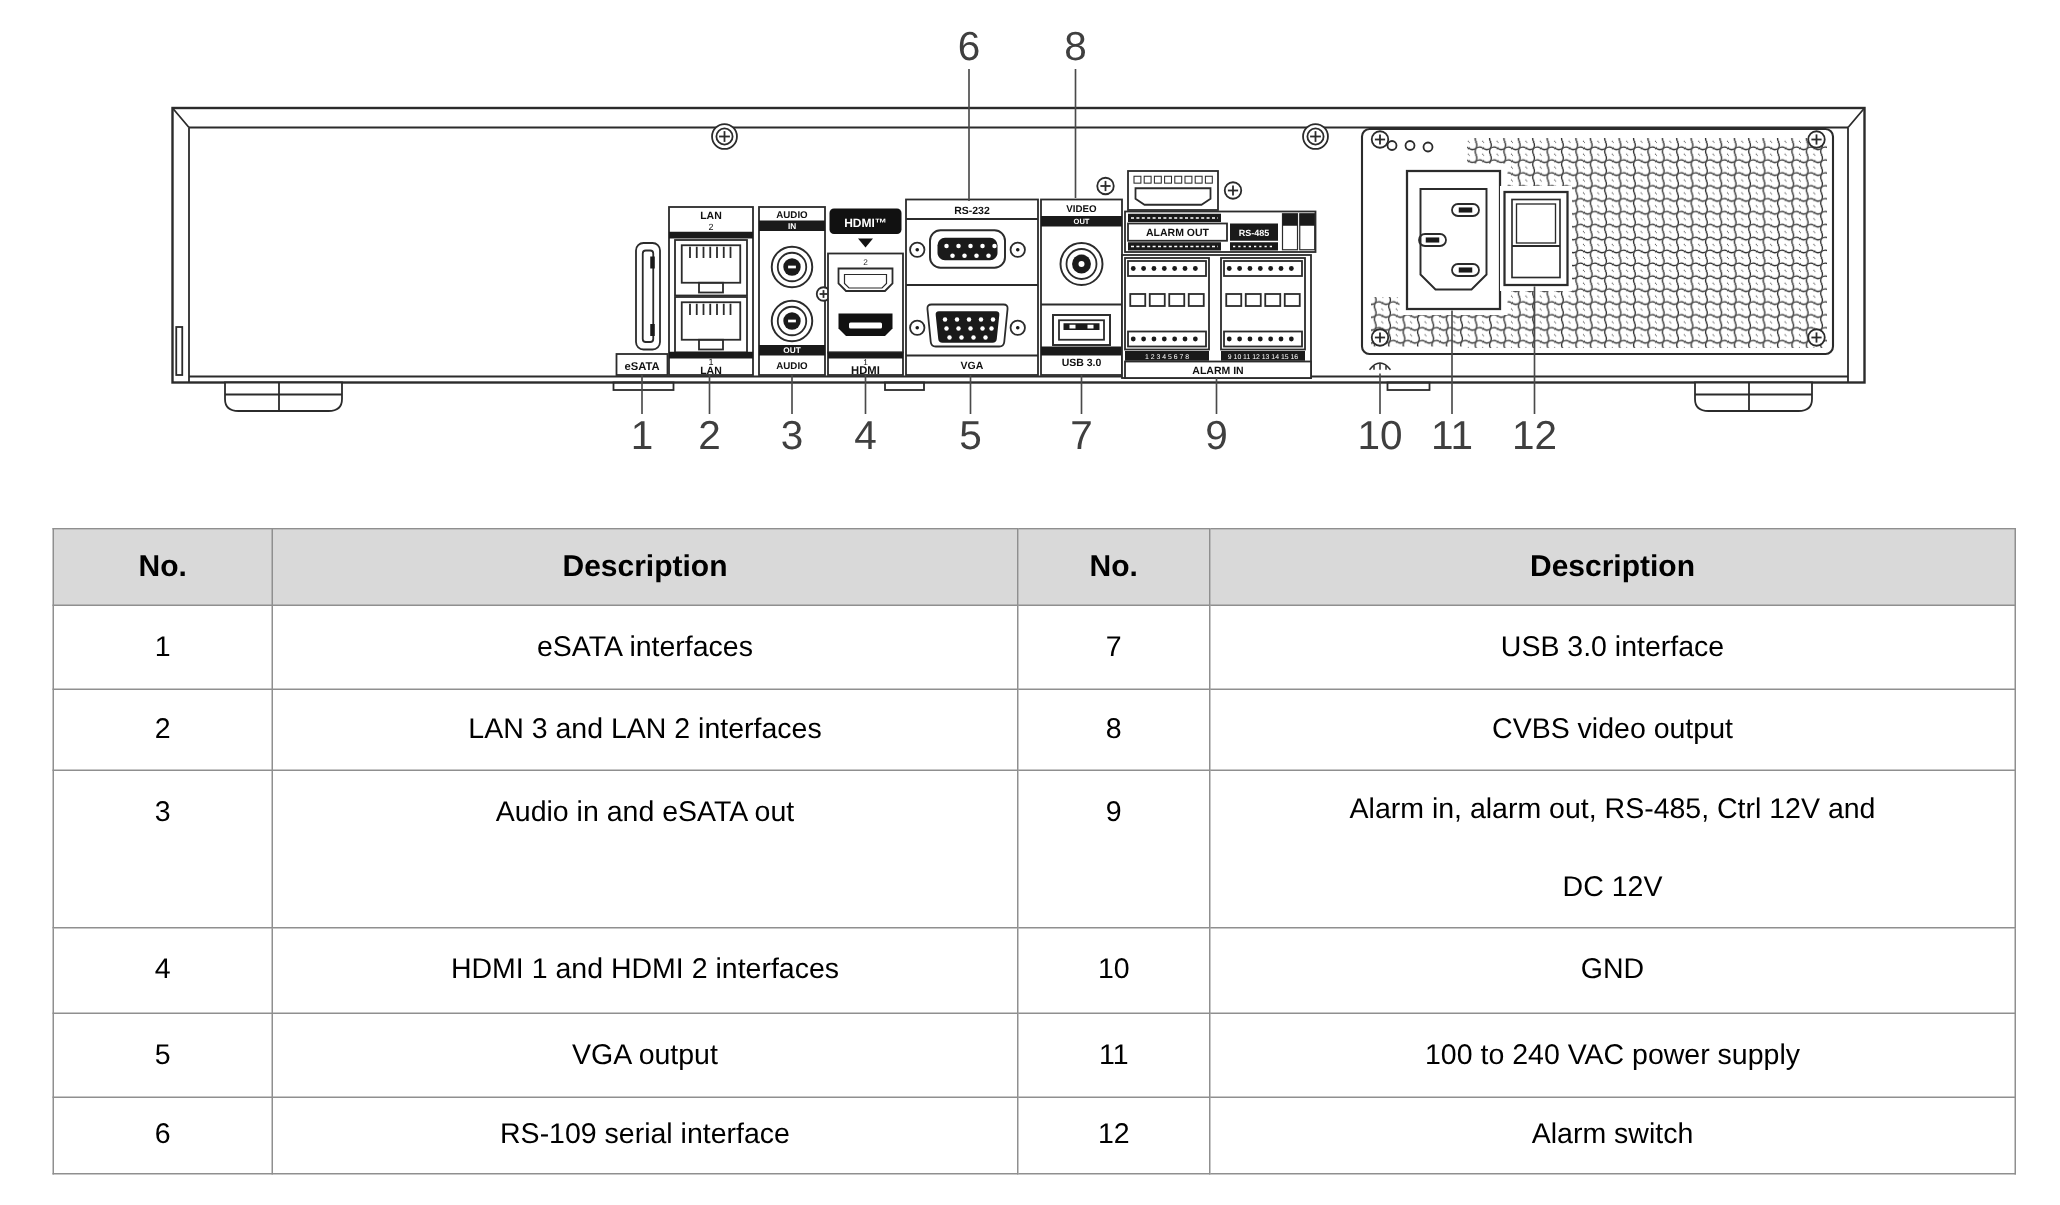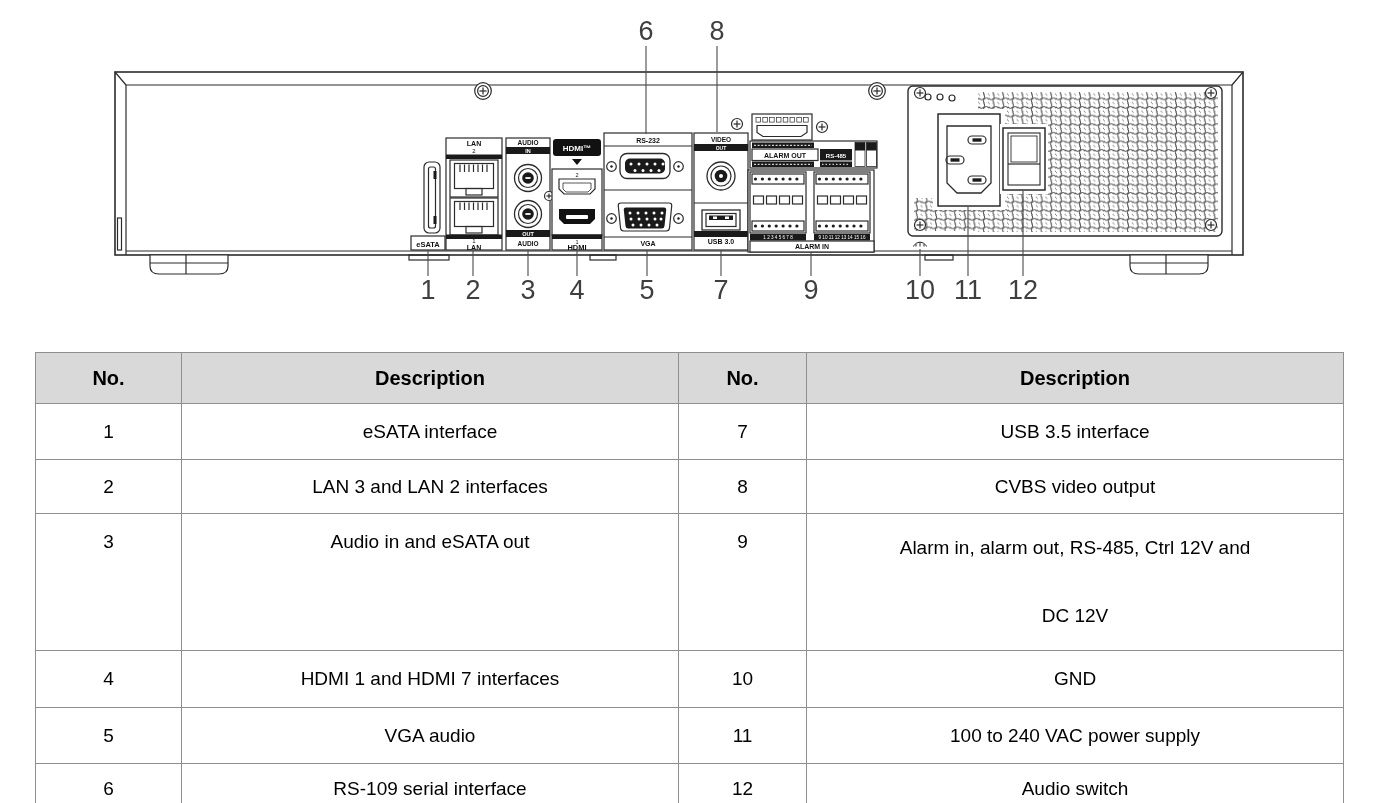--- a/index.html
+++ b/index.html
@@ -9,21 +9,21 @@
   svg text{font-family:"Liberation Sans",sans-serif;}
   .callout-num{font-size:27px;fill:#3f3f3f;}
   .plabel{font-weight:bold;fill:#111;}
   table.desc{border-collapse:collapse;margin:30px 0 0 35px;table-layout:fixed;width:1308px;
              font-size:19px;color:#000;}
   table.desc th, table.desc td{border:1.5px solid #8f8f8f;text-align:center;padding:0 6px;}
   table.desc thead th{background:#d9d9d9;font-size:20px;font-weight:bold;height:50px;}
   tr.r1 td{height:55px;} tr.r2 td{height:53px;}
   tr.r3 td{height:102px;vertical-align:top;line-height:56px;}
   tr.r4 td{height:56px;} tr.r5 td{height:55px;} tr.r6 td{height:50px;}
-  .wrap2{max-width:380px;margin:0 auto;line-height:68px;}
+  .wrap2{max-width:380px;margin:0 auto;line-height:52px;}
 </style>
 </head>
 <body>
 
 <div class="page">
 
 <svg width="1373" height="322" viewBox="0 0 1373 322" fill="none" stroke="#2b2b2b" stroke-width="1.2">
   <defs>
     <pattern id="vent" width="9.6" height="8.6" patternUnits="userSpaceOnUse">
       <circle cx="2.4" cy="2.1" r="3" stroke="#2b2b2b" stroke-width="0.9" fill="#fff"></circle>
@@ -361,52 +361,52 @@
     <tr>
       <th>No.</th>
       <th>Description</th>
       <th>No.</th>
       <th>Description</th>
     </tr>
   </thead>
   <tbody>
     <tr class="r1">
       <td>1</td>
-      <td>eSATA interface</td>
+      <td>eSATA interfaces</td>
       <td>7</td>
-      <td>USB 3.5 interface</td>
+      <td>USB 3.0 interface</td>
     </tr>
     <tr class="r2">
       <td>2</td>
       <td>LAN 3 and LAN 2 interfaces</td>
       <td>8</td>
       <td>CVBS video output</td>
     </tr>
     <tr class="r3">
       <td>3</td>
       <td>Audio in and eSATA out</td>
       <td>9</td>
       <td>
             <div class="wrap2">Alarm in, alarm out, RS-485, Ctrl 12V and DC 12V</div>
           </td>
     </tr>
     <tr class="r4">
       <td>4</td>
-      <td>HDMI 1 and HDMI 7 interfaces</td>
+      <td>HDMI 1 and HDMI 2 interfaces</td>
       <td>10</td>
       <td>GND</td>
     </tr>
     <tr class="r5">
       <td>5</td>
-      <td>VGA audio</td>
+      <td>VGA output</td>
       <td>11</td>
       <td>100 to 240 VAC power supply</td>
     </tr>
     <tr class="r6">
       <td>6</td>
       <td>RS-109 serial interface</td>
       <td>12</td>
-      <td>Audio switch</td>
+      <td>Alarm switch</td>
     </tr>
   </tbody>
 </table>
 
 </div>
 
 </body></html>

